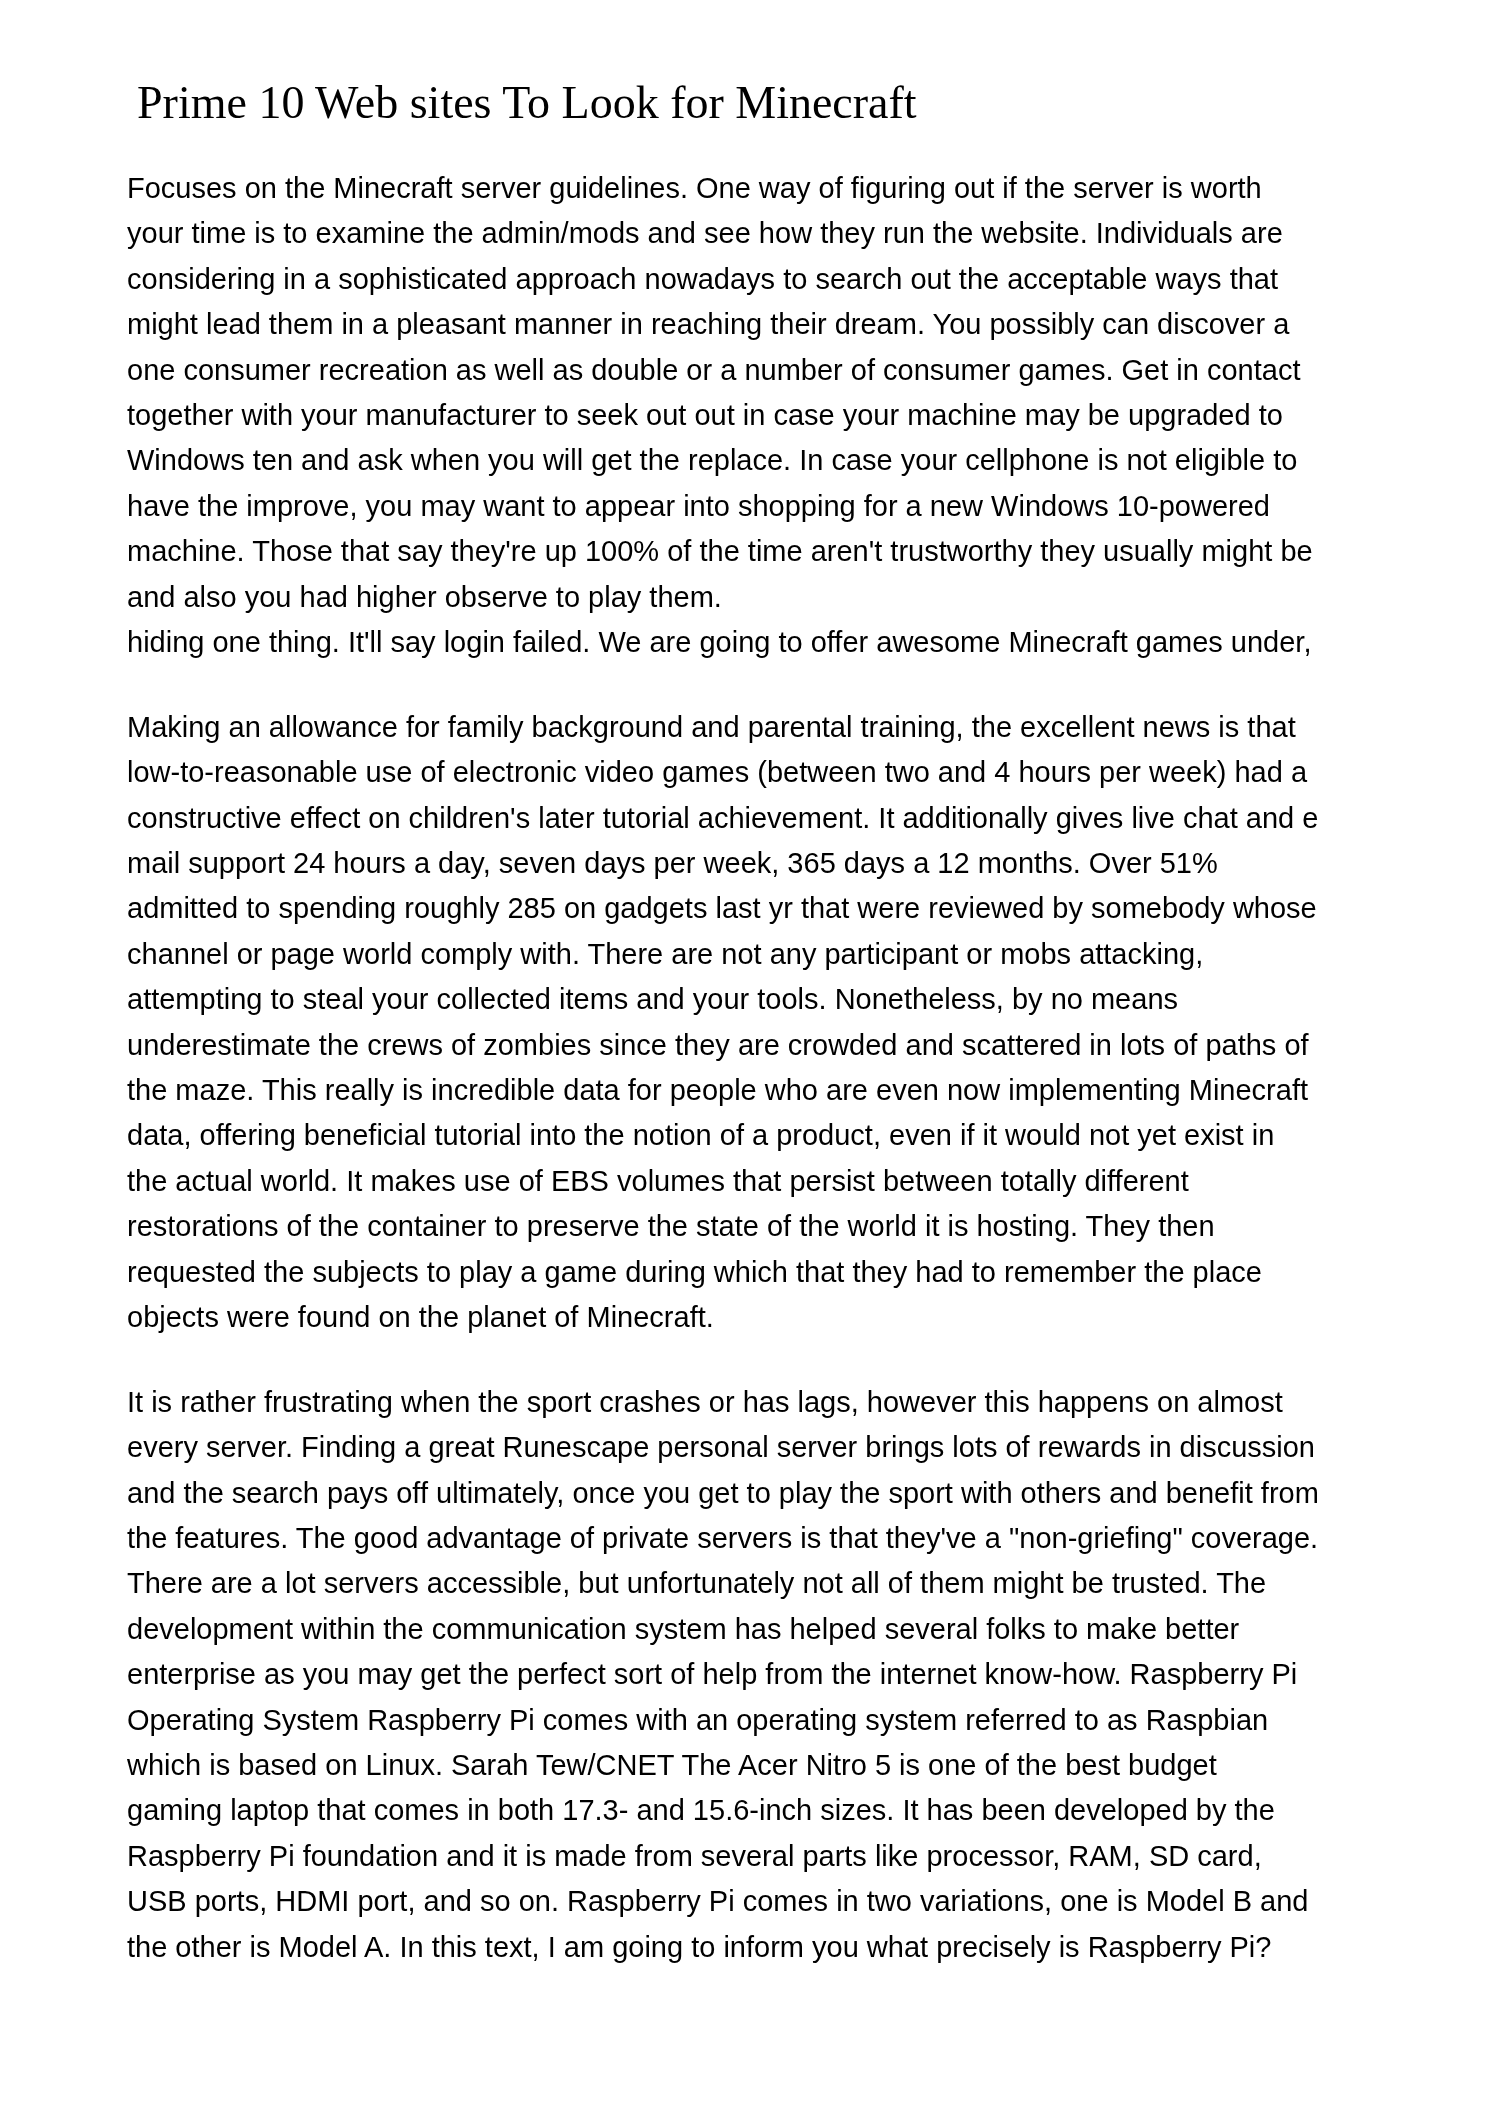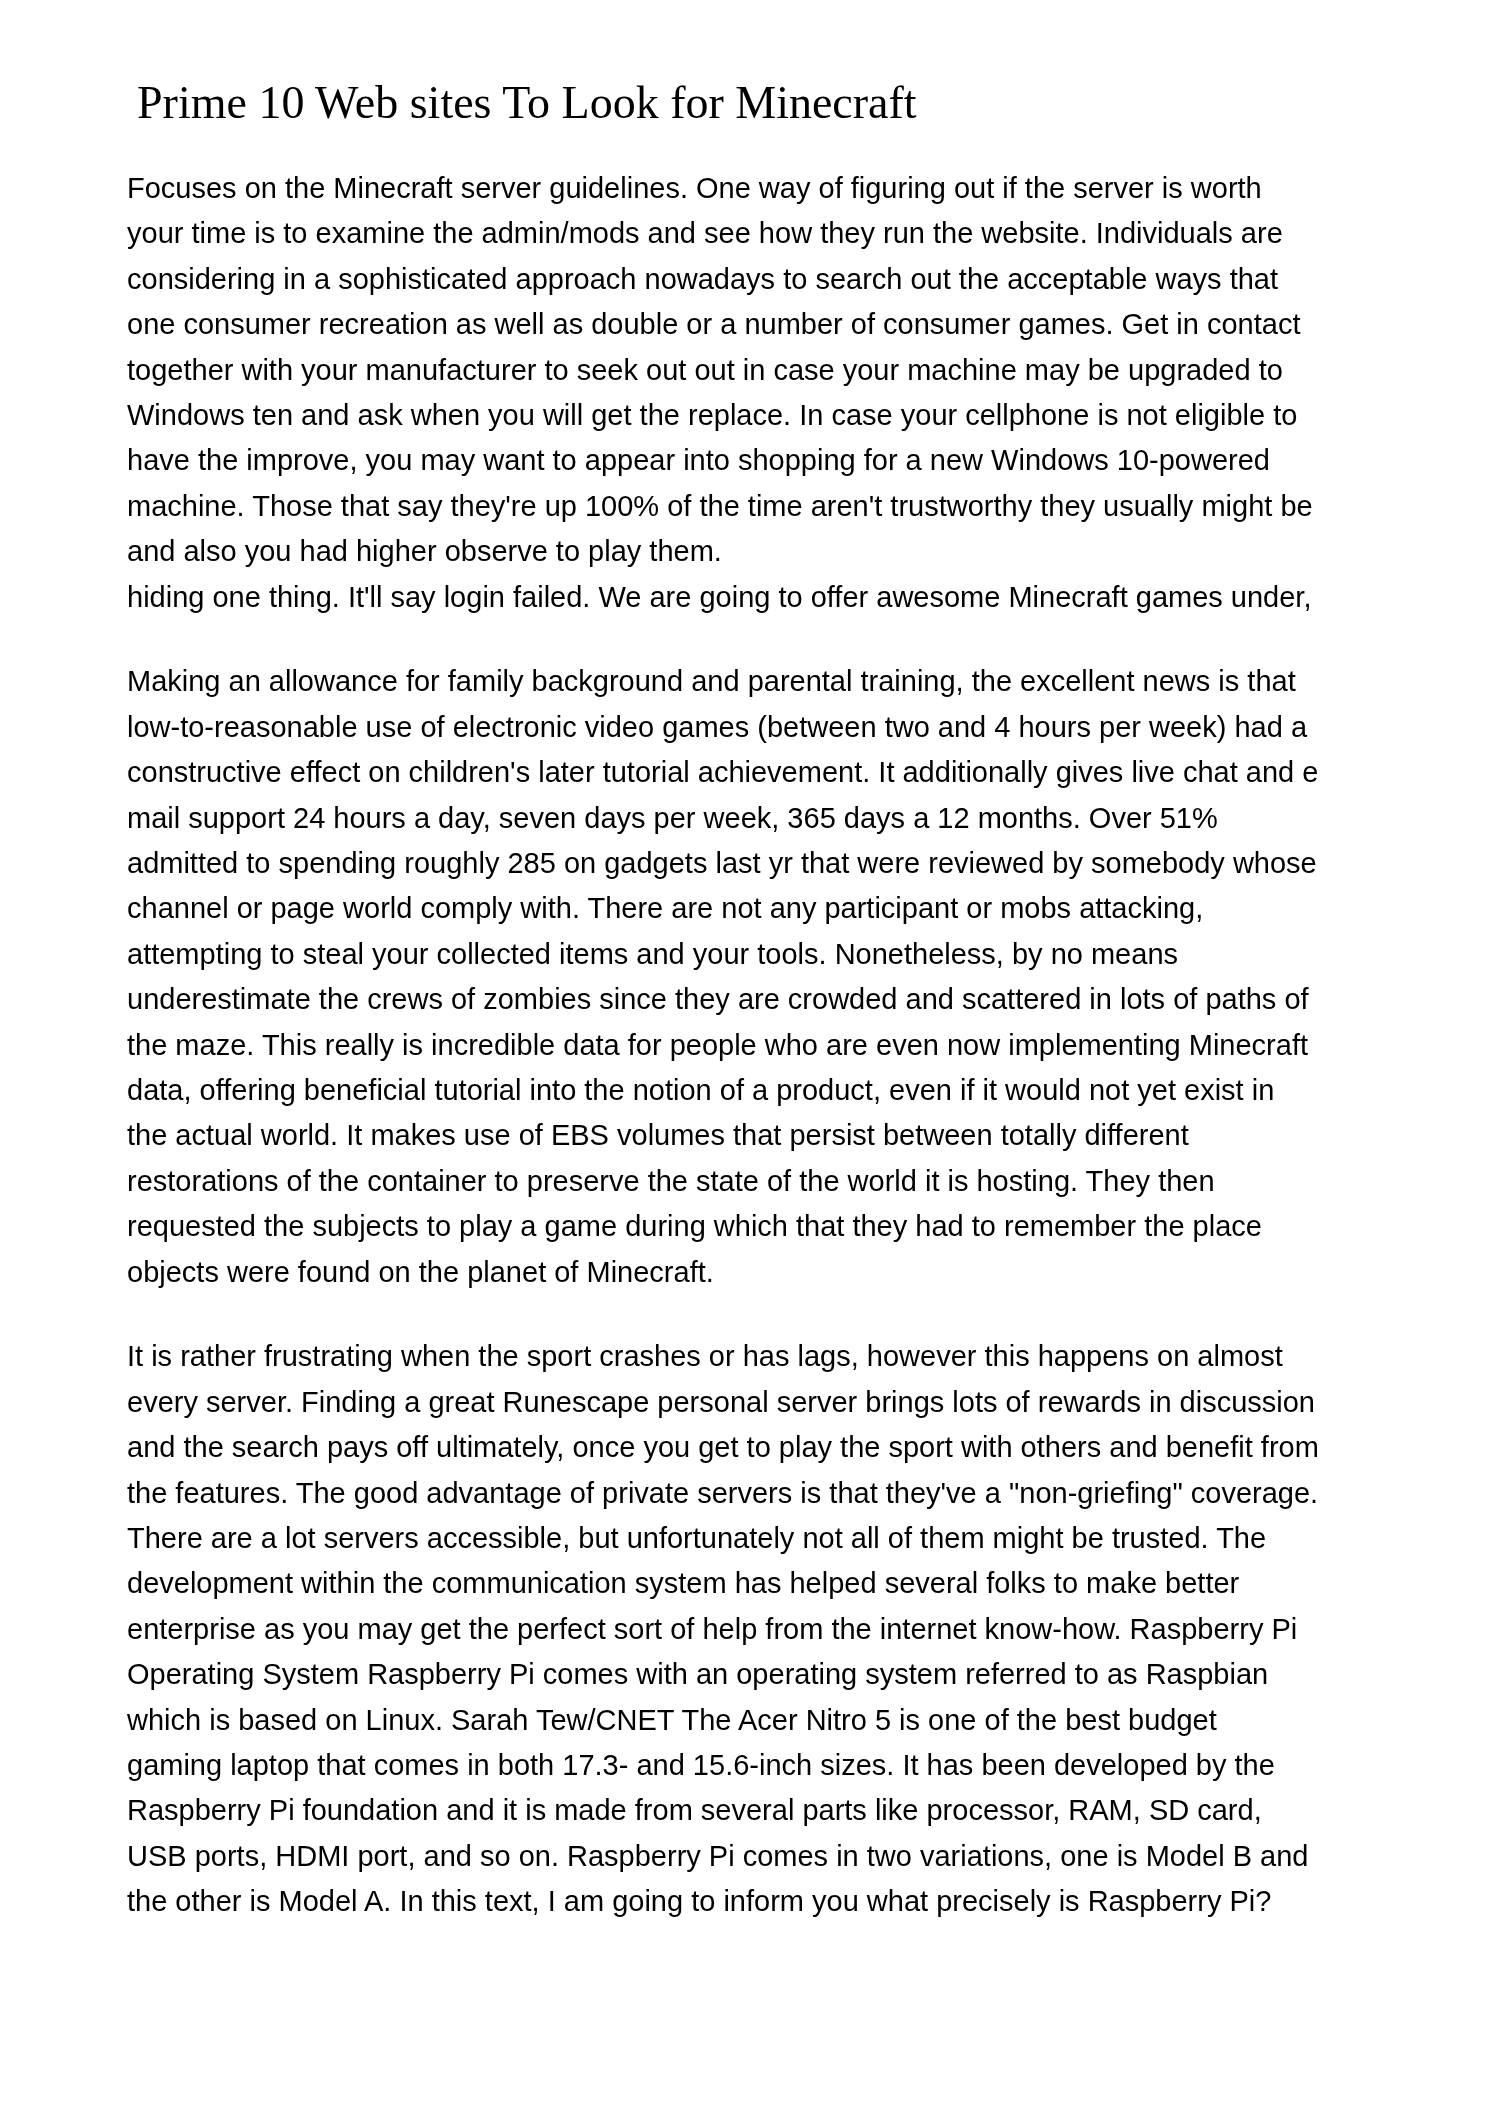--- a/index.html
+++ b/index.html
@@ -54,20 +54,21 @@
 
 <div class="page">
   <h1 class="title">Prime 10 Web sites To Look for Minecraft</h1>
 
   <div class="body">
 
     <p class="para">
       <span class="line">Focuses on the Minecraft server guidelines. One way of figuring out if the server is worth</span>
       <span class="line">your time is to examine the admin/mods and see how they run the website. Individuals are</span>
       <span class="line">considering in a sophisticated approach nowadays to search out the acceptable ways that</span>
+      <span class="line">might lead them in a pleasant manner in reaching their dream. You possibly can discover a</span>
       <span class="line">one consumer recreation as well as double or a number of consumer games. Get in contact</span>
       <span class="line">together with your manufacturer to seek out out in case your machine may be upgraded to</span>
       <span class="line">Windows ten and ask when you will get the replace. In case your cellphone is not eligible to</span>
       <span class="line">have the improve, you may want to appear into shopping for a new Windows 10-powered</span>
       <span class="line">machine. Those that say they're up 100% of the time aren't trustworthy they usually might be</span>
       <span class="line">and also you had higher observe to play them.</span>
       <span class="line">hiding one thing. It'll say login failed. We are going to offer awesome Minecraft games under,</span>
     </p>
 
     <p class="para">

